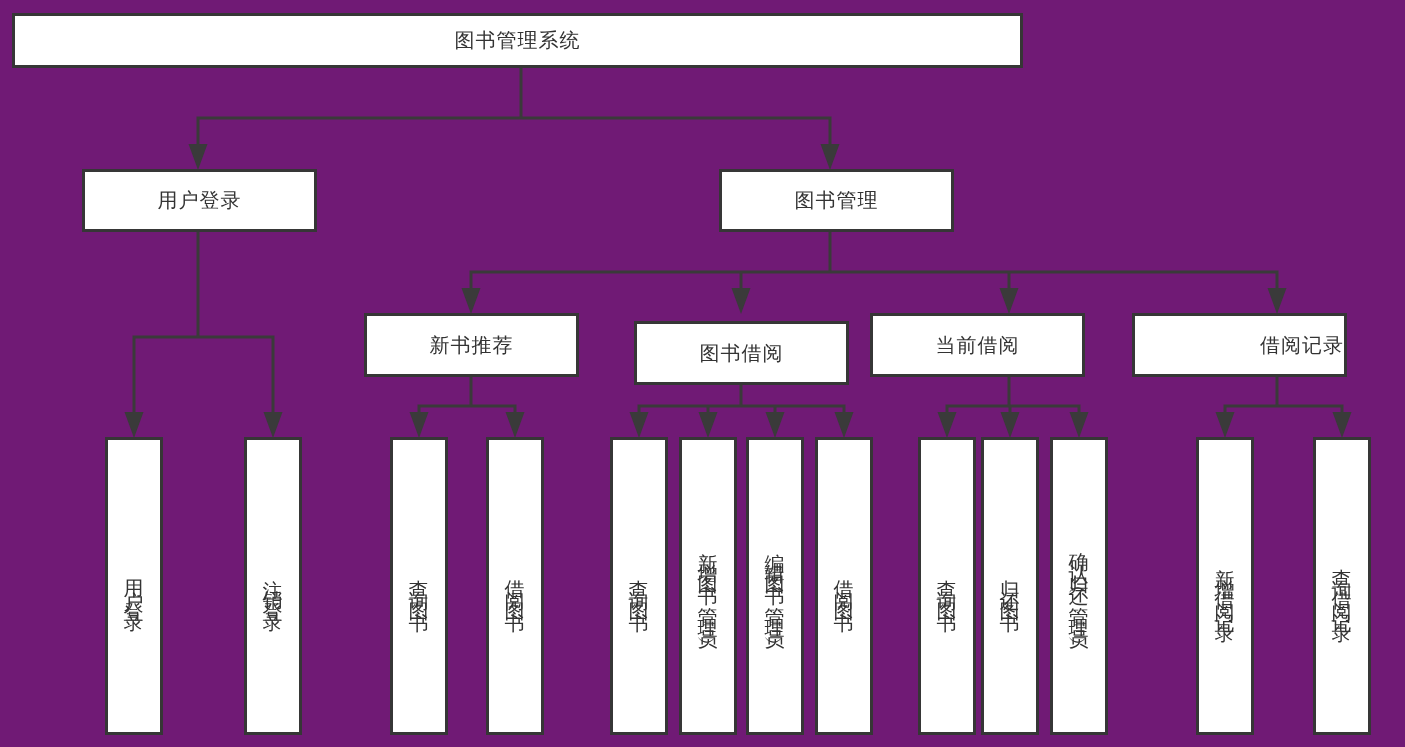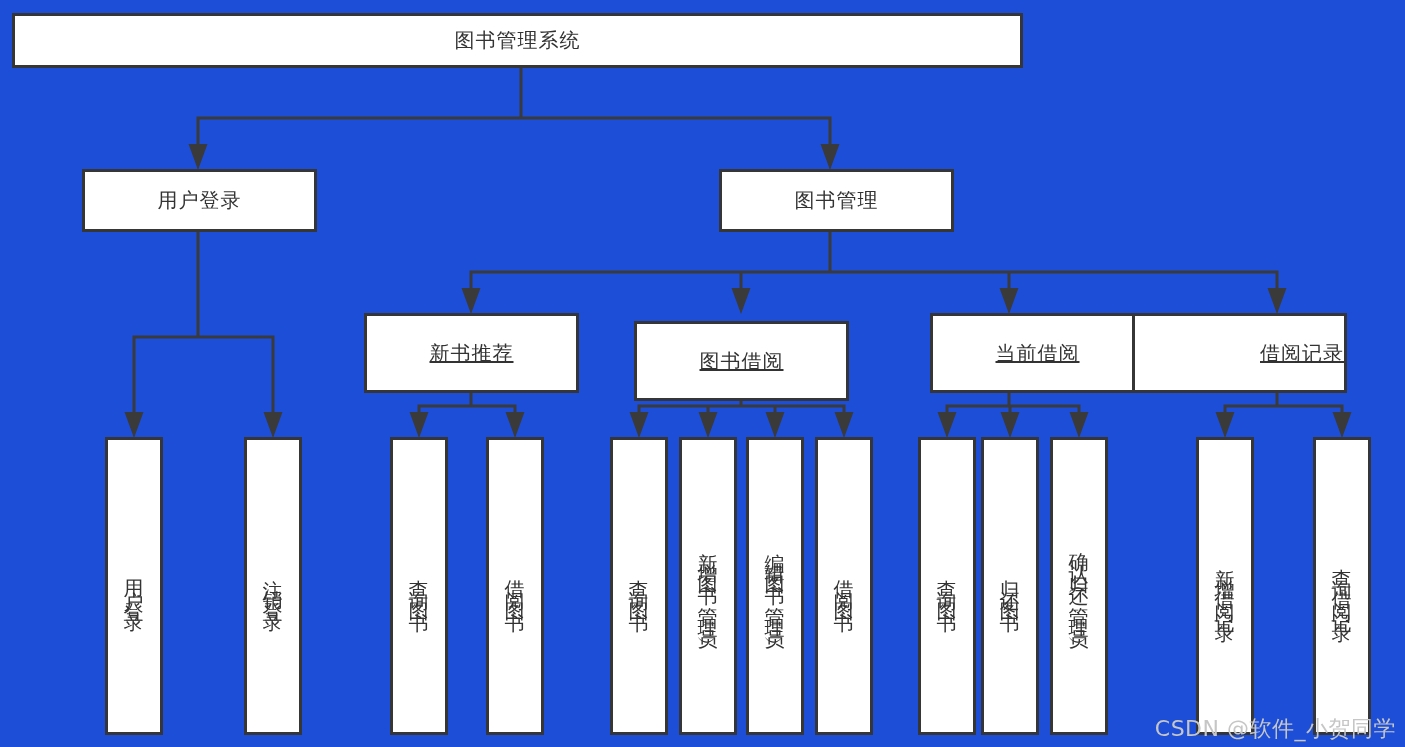--- a/index.html
+++ b/index.html
@@ -1,20 +1,20 @@
 <!DOCTYPE html>
 <html><head>
 <meta charset="utf-8">
 <style>
   html, body { margin: 0; padding: 0; background: #ffffff; }
   #stage {
     position: relative;
     width: 1405px;
     height: 747px;
-    background: #1d4ed8;
+    background: #701a75;
     font-family: "DejaVu Sans", "Liberation Sans", sans-serif;
     overflow: hidden;
   }
   #connectors {
     position: absolute;
     left: 0; top: 0;
     width: 1405px; height: 747px;
     z-index: 1;
   }
   .box {
@@ -36,27 +36,27 @@
   .vbox .lbl {
     writing-mode: vertical-lr;
     text-orientation: mixed;
     letter-spacing: 11px;
     line-height: 1;
     white-space: nowrap;
   }
   
   .lvl1 { left: 12px;  top: 13px;  width: 1011px; height: 55px; }
   .lvl2 { top: 169px; width: 235px; height: 63px; }
-  .lvl3 { top: 313px; width: 215px; height: 80px; text-decoration: underline; }
+  .lvl3 { top: 313px; width: 215px; height: 64px; }
   .lvl4 { top: 437px; width: 58px;  height: 298px; }
   #n-user-login   { left: 82px; }
   #n-book-mgmt    { left: 712px; margin-left: 7px; }
   #n-new-book     { left: 364px; }
   #n-book-borrow  { left: 634px; margin-top: 8px; }
-  #n-cur-borrow   { left: 930px; }
+  #n-cur-borrow   { left: 870px; }
   #n-borrow-rec   { left: 1132px; justify-content: flex-end; }
   #l-user-login   { left: 105px; }
   #l-logout       { left: 244px; }
   #l-nbr-query    { left: 390px; }
   #l-nbr-borrow   { left: 486px; }
   #l-bb-query     { left: 610px; }
   #l-bb-add       { left: 679px; }
   #l-bb-edit      { left: 746px; }
   #l-bb-borrow    { left: 815px; }
   #l-cb-query     { left: 918px; }
@@ -158,14 +158,13 @@
   <div class="box lvl4 vbox" id="l-cb-confirm">
     <span class="lbl">确认归还（管理员）</span>
   </div>
   <div class="box lvl4 vbox" id="l-br-add">
     <span class="lbl">新增借阅记录</span>
   </div>
   <div class="box lvl4 vbox" id="l-br-query">
     <span class="lbl">查询借阅记录</span>
   </div>
 
-  <div class="watermark">CSDN @软件_小贺同学</div>
 </div>
 
 </body></html>

